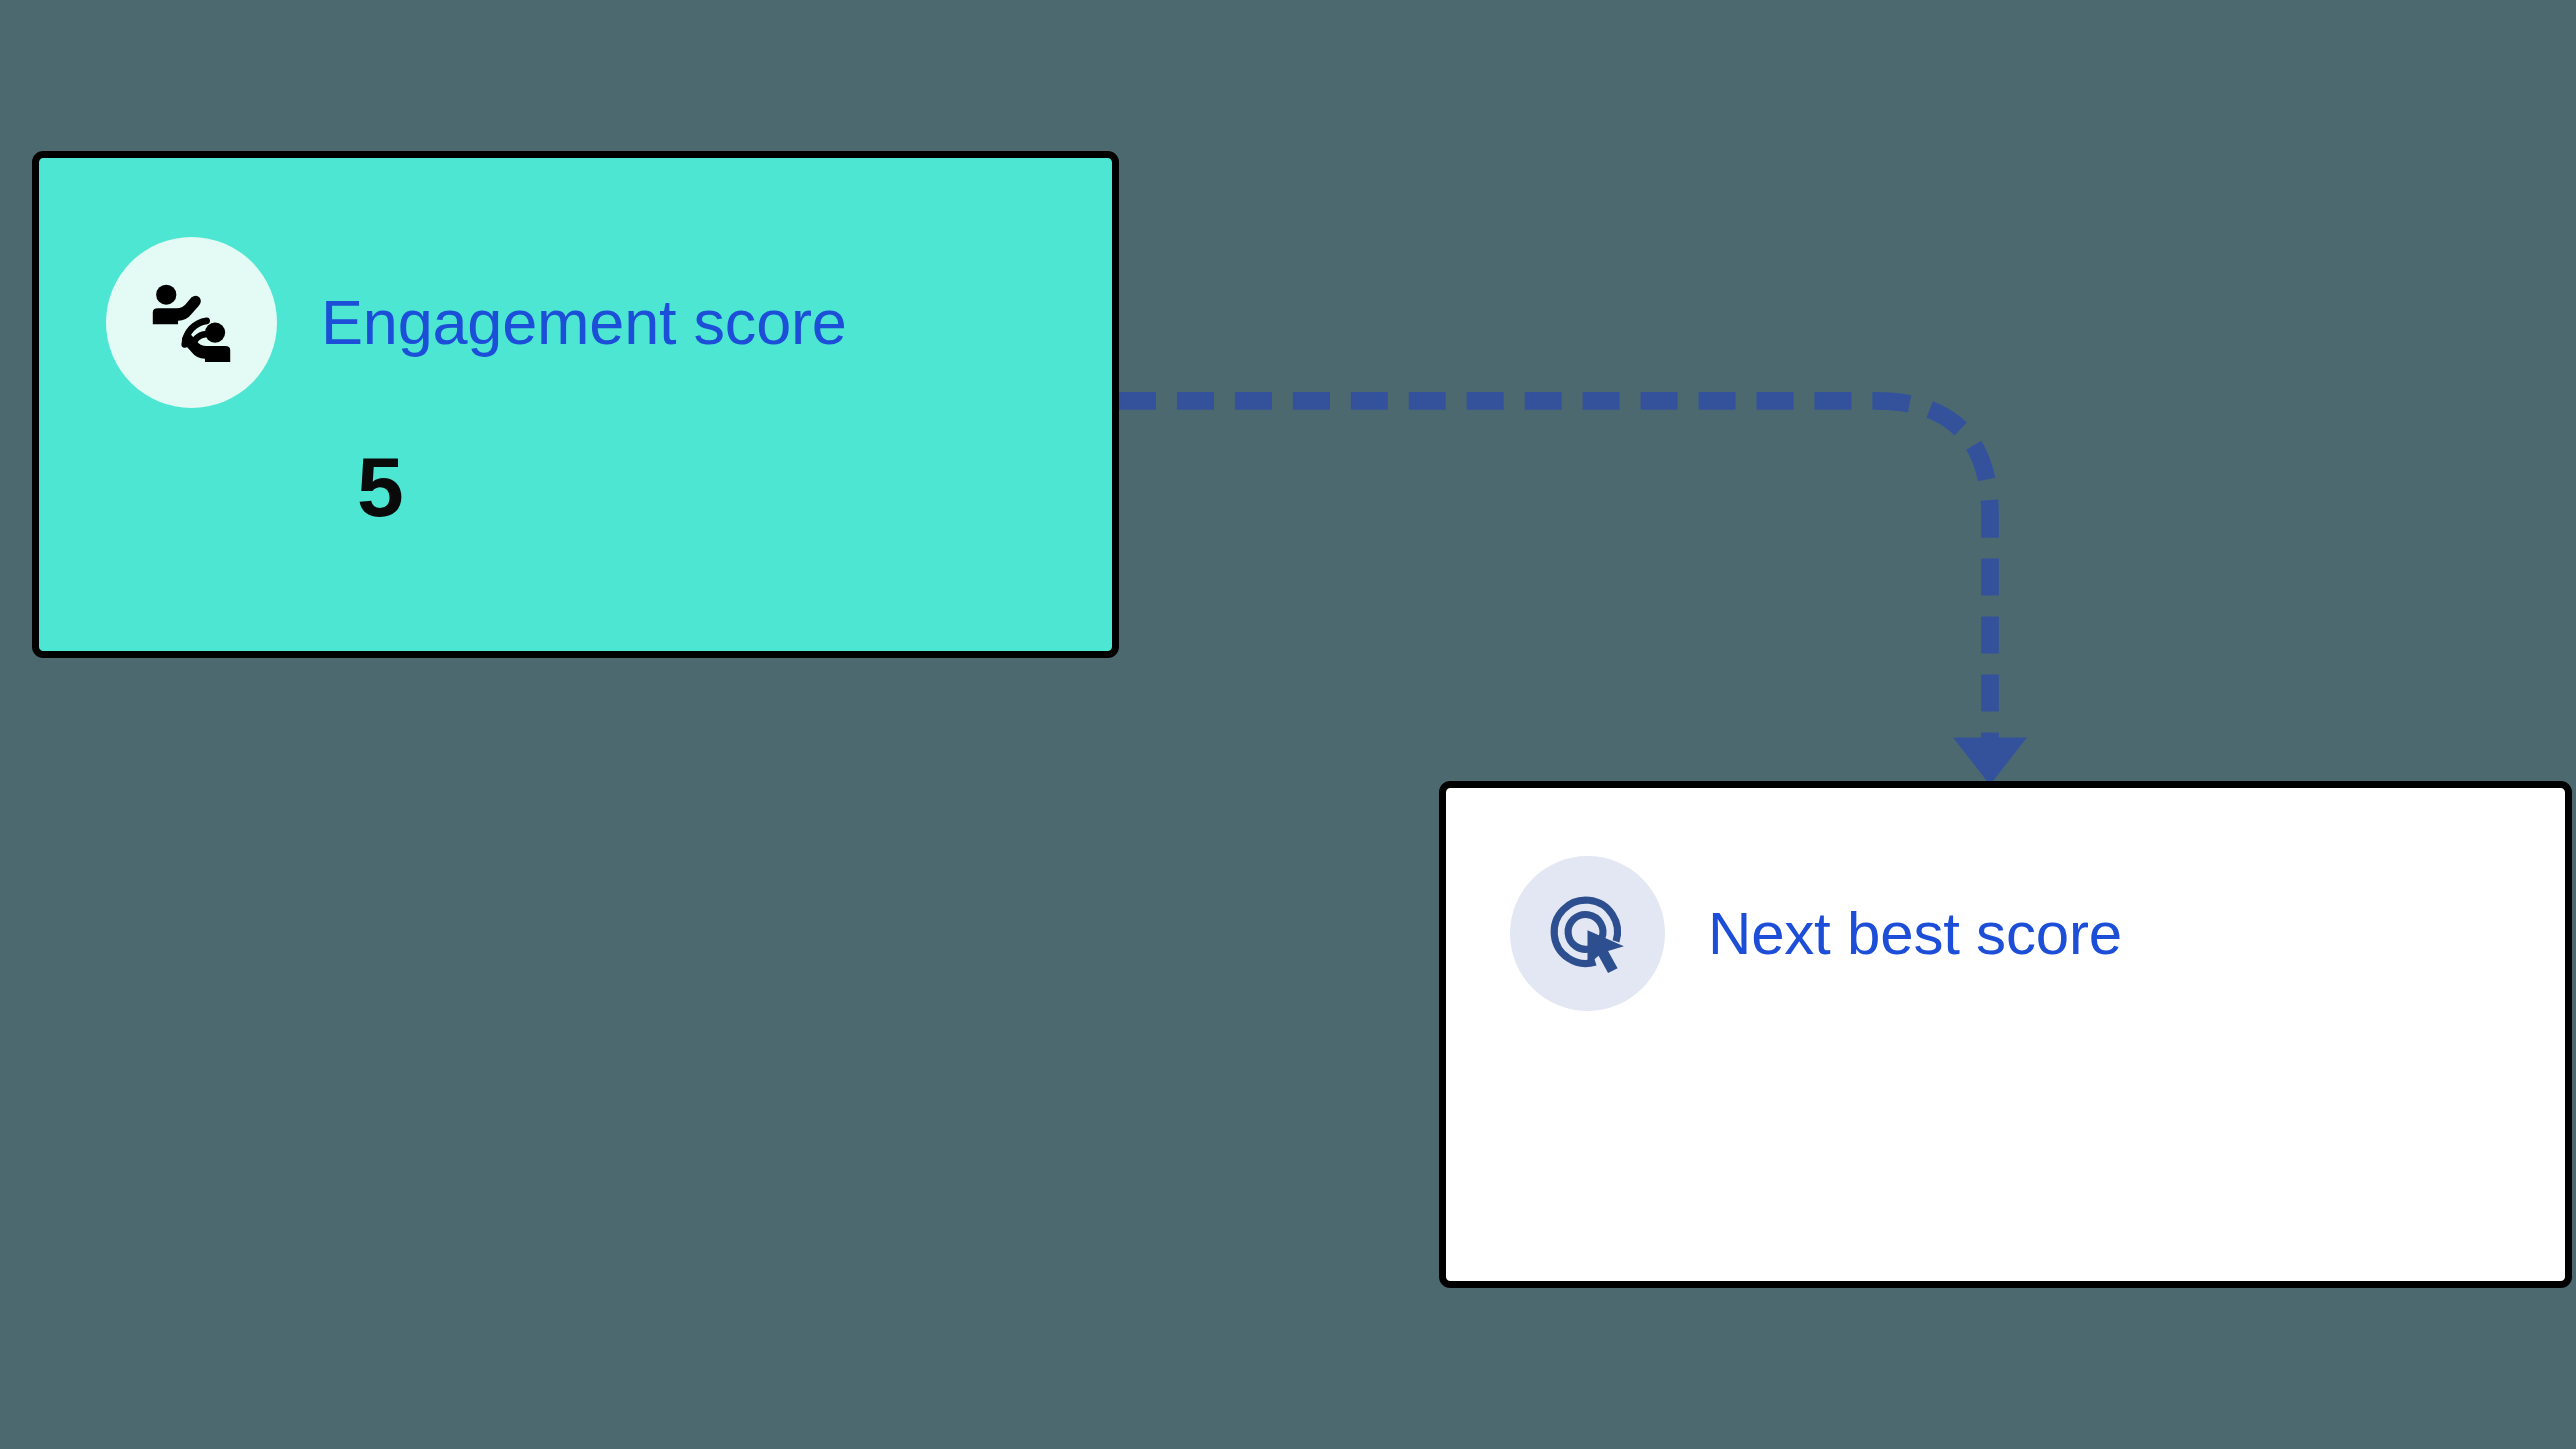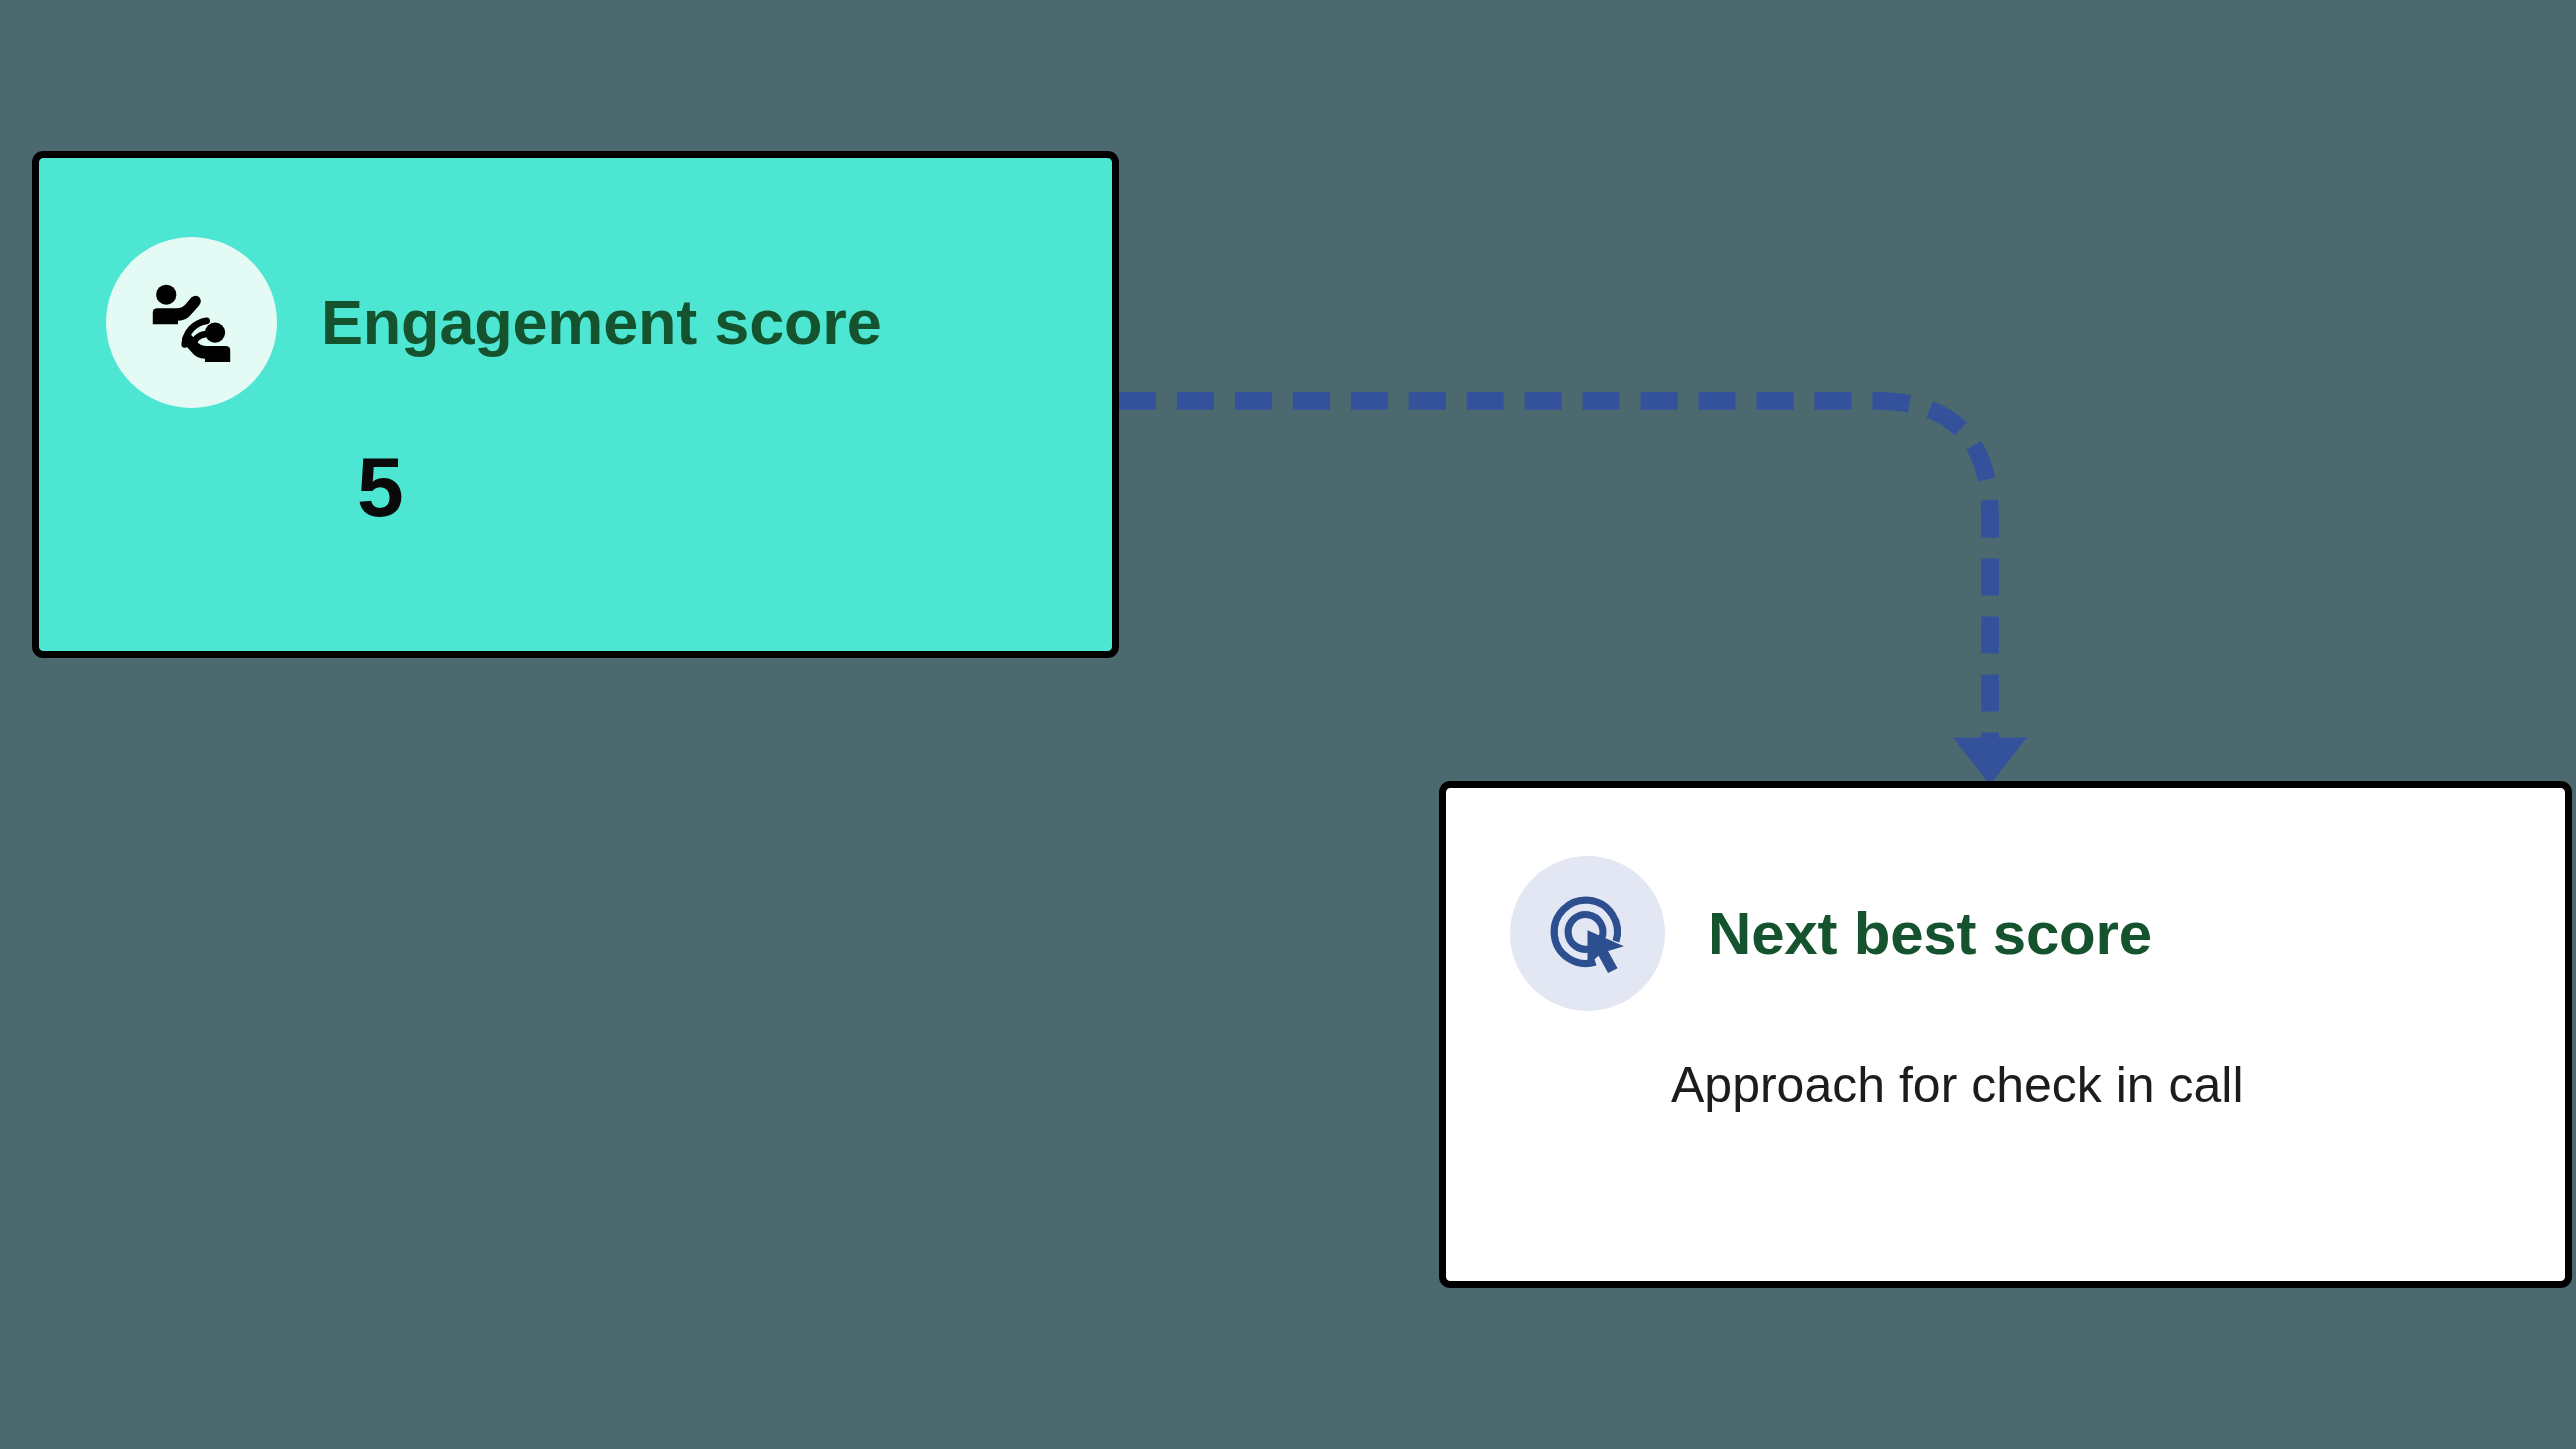--- a/index.html
+++ b/index.html
@@ -43,22 +43,22 @@
 
   .icon-circle {
     border-radius: 50%;
     display: flex;
     align-items: center;
     justify-content: center;
     flex: 0 0 auto;
   }
 
   .card-title {
-    font-weight: bold;
-    color: #14532d;
+    font-weight: normal;
+    color: #1d4ed8;
     letter-spacing: -0.2px;
     white-space: nowrap;
   }
 
   
   #card-engagement {
     left: 32px;
     top: 151px;
     width: 1087px;
     height: 507px;
@@ -168,17 +168,16 @@
 
           <path d="M 78 66 A 22 22 0 1 0 64 79" fill="none" stroke="#2d4f8f" stroke-width="9" stroke-linecap="butt"></path>
 
           <polygon points="60,56 106,76 86,82 98,104 86,110 74,88 60,100" fill="#2d4f8f"></polygon>
         </svg>
       </div>
 
       <div class="card-title">Next best score</div>
     </div>
 
-    <div class="card-subtitle">Approach for check in call</div>
   </div>
 
 </div>
 
 
 </body></html>

